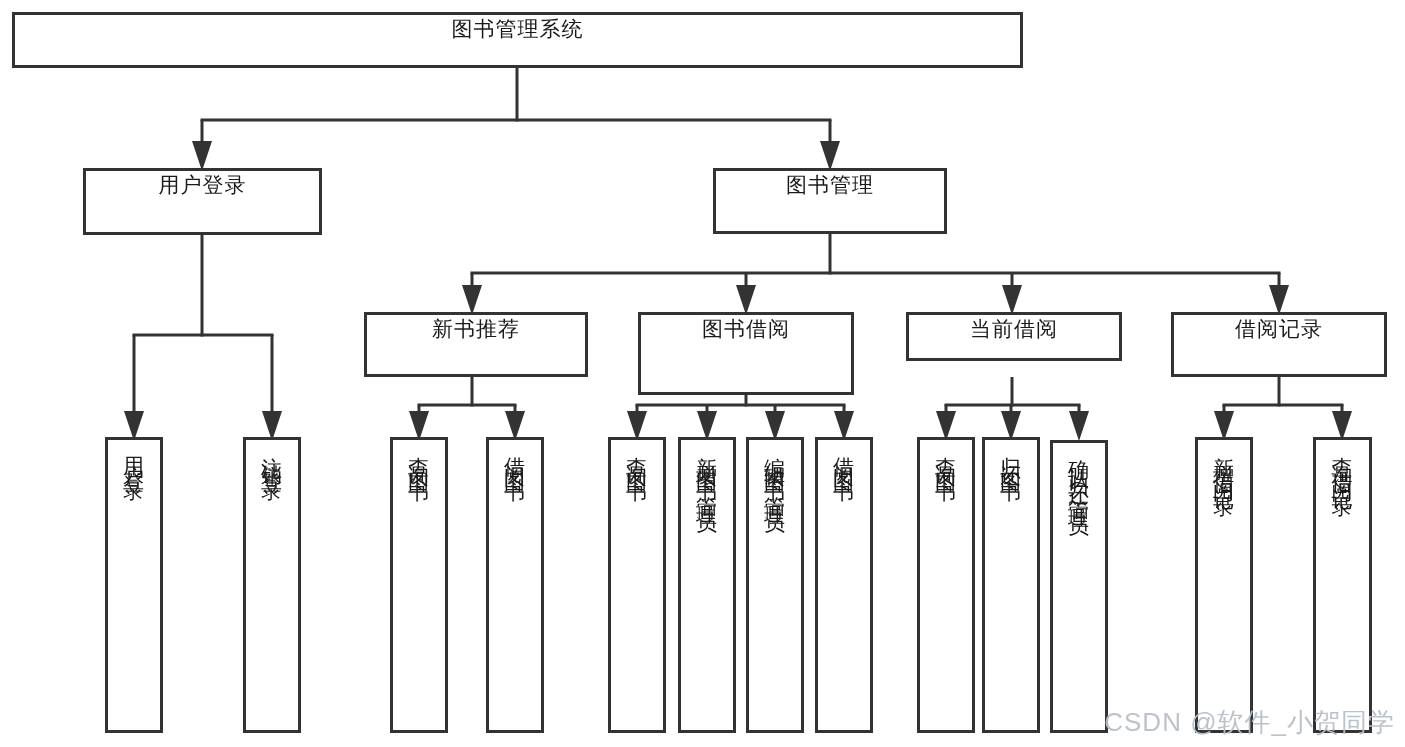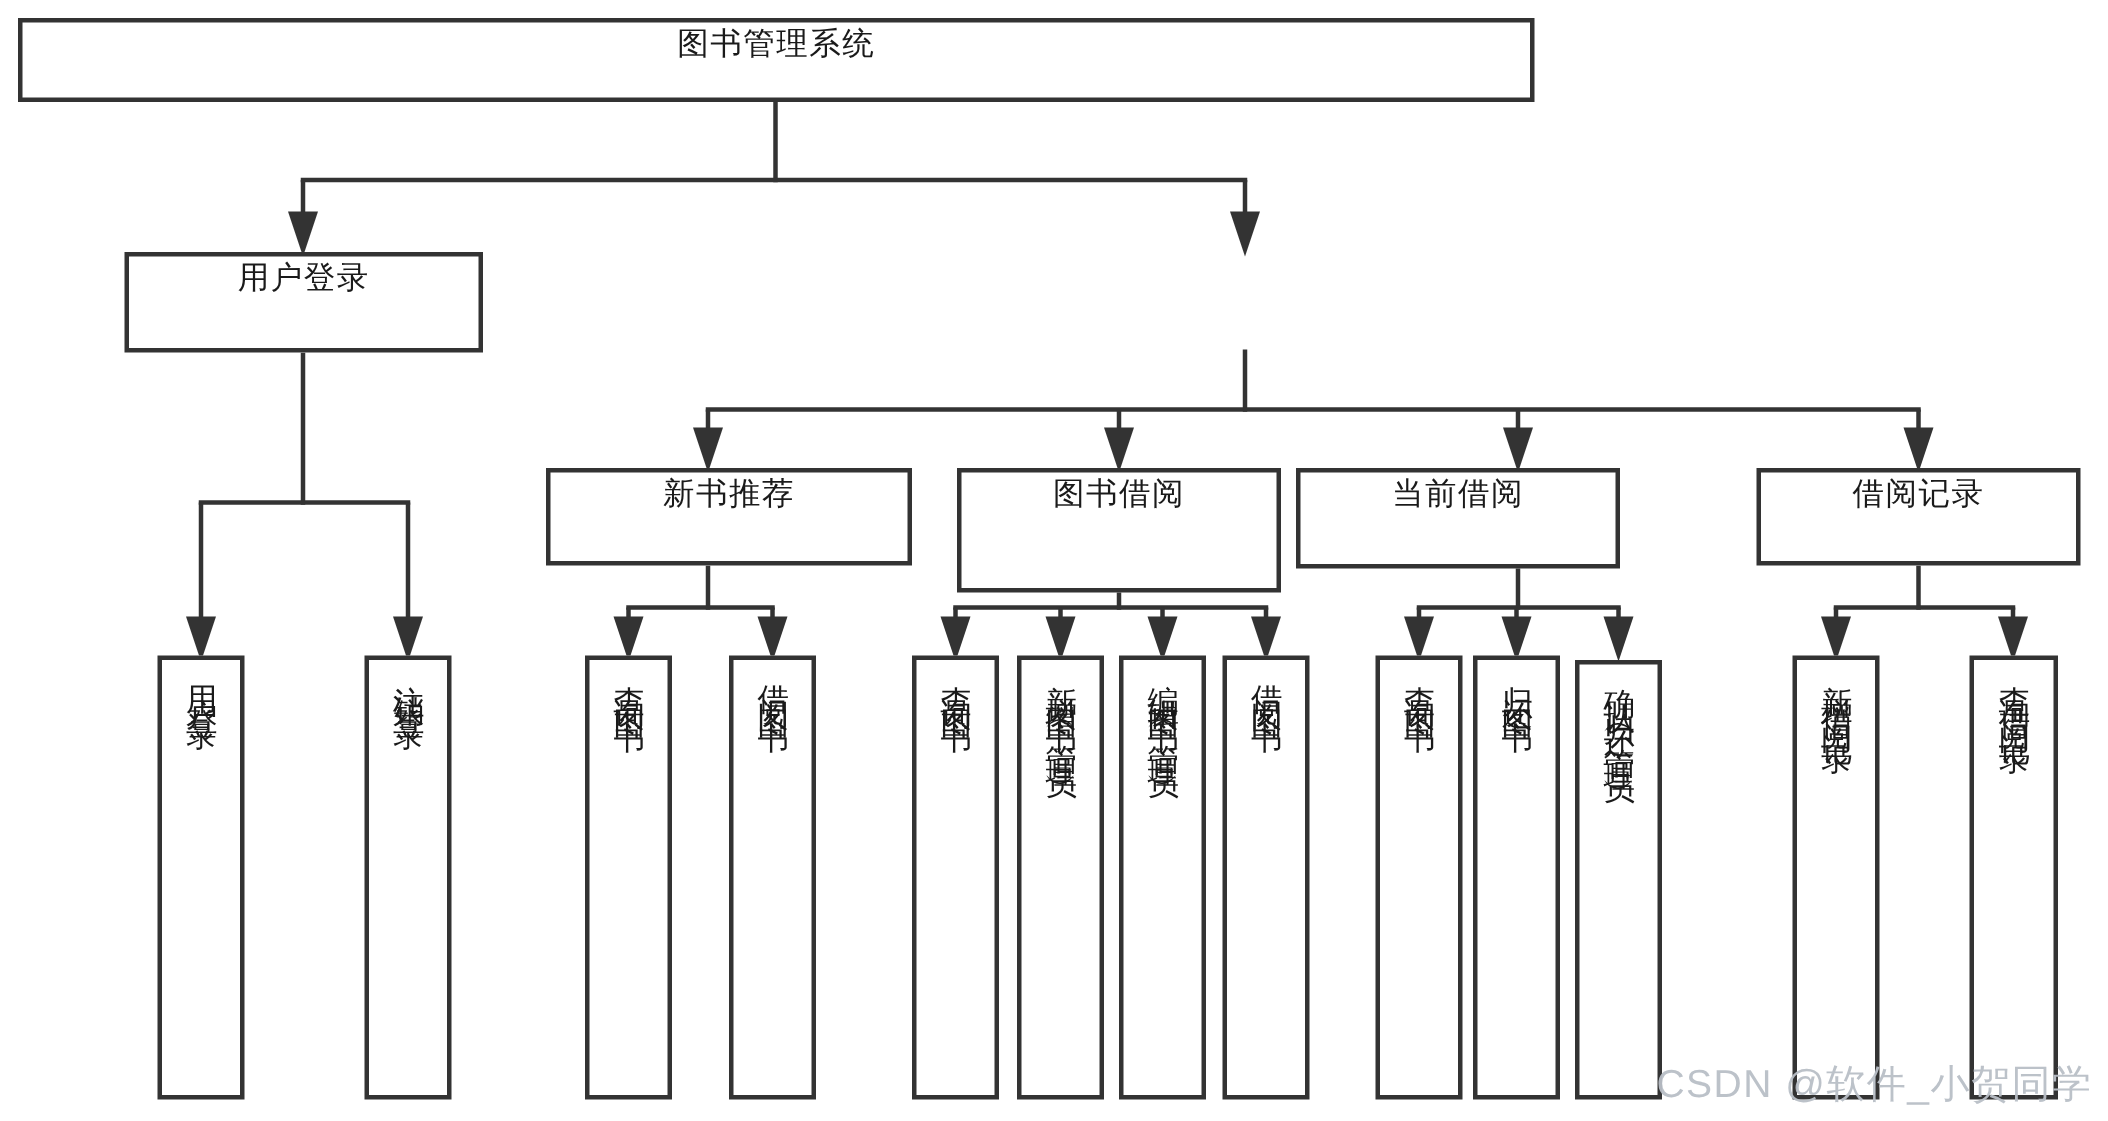--- a/index.html
+++ b/index.html
@@ -134,28 +134,31 @@
     </g>
   </svg>
 
   <div class="box" style="left:12px;top:12px;width:1011px;height:56px">
     <span>图书管理系统</span>
   </div>
 
   <div class="box" style="left:83px;top:168px;width:239px;height:67px">
     <span>用户登录</span>
   </div>
-
-  <div class="box" style="left:364px;top:312px;width:244px;height:65px">
+  <div class="box" style="left:713px;top:168px;width:234px;height:66px">
+    <span>图书管理</span>
+  </div>
+
+  <div class="box" style="left:364px;top:312px;width:224px;height:65px">
     <span>新书推荐</span>
   </div>
   <div class="box" style="left:638px;top:312px;width:216px;height:83px">
     <span>图书借阅</span>
   </div>
-  <div class="box" style="left:864px;top:312px;width:216px;height:67px">
+  <div class="box" style="left:906px;top:312px;width:216px;height:49px">
     <span>当前借阅</span>
   </div>
   <div class="box" style="left:1171px;top:312px;width:216px;height:65px">
     <span>借阅记录</span>
   </div>
 
   <div class="box vbox" style="left:105px;top:437px;width:58px;height:296px">
     <span class="vtext">用户登录</span>
   </div>
   <div class="box vbox" style="left:243px;top:437px;width:58px;height:296px">

